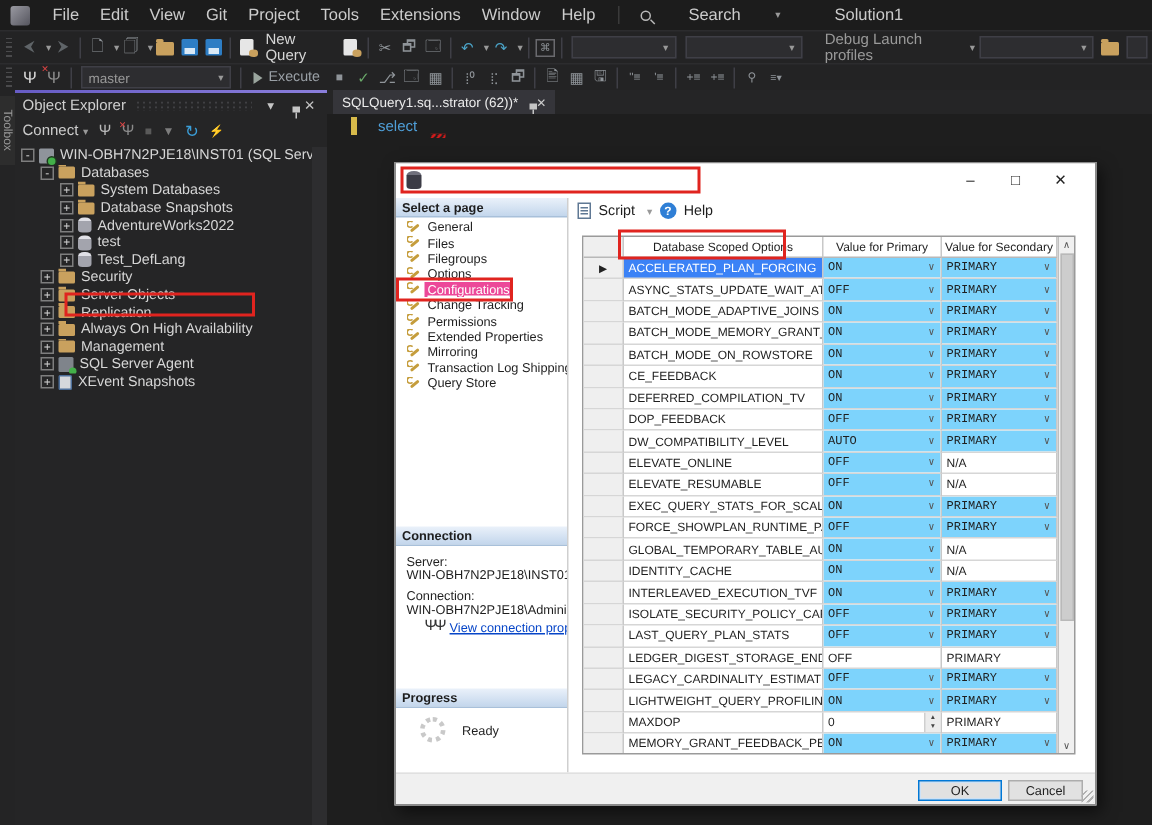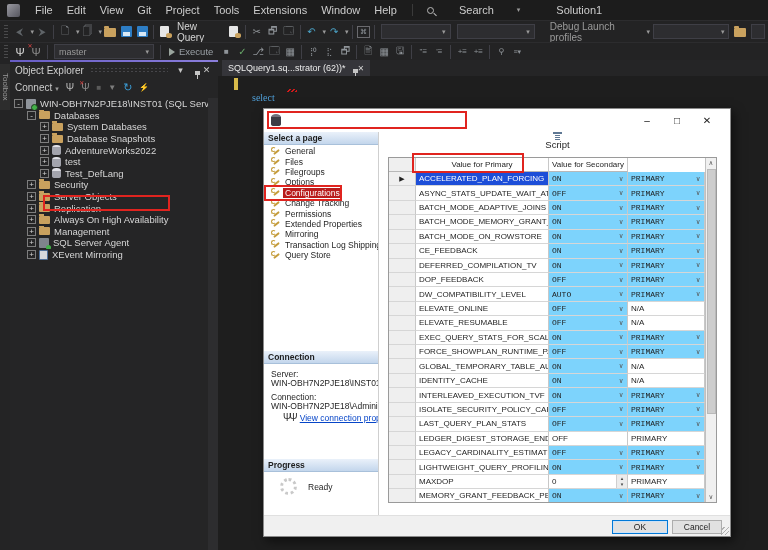--- a/index.html
+++ b/index.html
@@ -67,63 +67,63 @@
   .ico-agent::after{content:'';position:absolute;right:-2px;bottom:-2px;width:5px;height:5px;border-radius:50%;background:#43b049;}
   .ico-xe{width:9px;height:10px;background:#d5d8dc;border:1px solid #4d6f9a;border-radius:1px;}
   .oe-sb{position:absolute;right:0;top:38px;bottom:0;width:10px;background:#2d2d2f;}
 
   
   .tabbar{position:absolute;left:218px;top:60px;right:0;height:16px;background:#252526;}
   .tab{position:absolute;left:4px;top:0;height:16px;background:#35353a;color:#ececec;font-size:9px;display:flex;align-items:center;padding:0 6px;gap:6px;}
   .tab-close{font-size:8px;color:#cfcfcf;}
   .editor{position:absolute;left:218px;top:76px;right:0;bottom:0;background:#1e1e1e;}
   .chg-bar{position:absolute;left:16px;top:2px;width:4px;height:12px;background:#d7ba4a;}
-  .code-line{position:absolute;left:34px;top:16px;font-family:Liberation Serif, serif;font-size:10px;color:#4f9fd8;}
+  .code-line{position:absolute;left:34px;top:3px;font-family:Liberation Sans, sans-serif;font-size:10px;color:#4f9fd8;}
   .squig{position:absolute;left:69px;top:13px;width:10px;height:3px;background:linear-gradient(135deg,transparent 35%,#d11a1a 35% 65%,transparent 65%) 0 0/4px 3px repeat-x;}
 
   
   .dialog{position:absolute;left:263px;top:108px;width:468px;height:429px;background:#fff;border:1px solid #8a8a8a;box-shadow:3px 4px 10px rgba(0,0,0,.55);color:#1e1e1e;z-index:20;}
   .dlg-title{height:22px;background:#fff;display:flex;align-items:center;padding-left:7px;gap:6px;}
   .dlg-db-ico{width:10px;height:12px;background:linear-gradient(#70707c 0 3px,#3c3c46 3px);border-radius:5px 5px 3px 3px/3px 3px 2px 2px;}
   .dlg-title-text{font-size:10px;}
   .win-btns{margin-left:auto;display:flex;margin-right:8px;}
   .win-btn{width:30px;height:20px;display:flex;align-items:center;justify-content:center;font-size:10px;color:#222;}
   .dlg-left{position:absolute;left:0;top:23px;width:115px;bottom:21px;background:#fff;border-right:1px solid #cfcfcf;overflow:hidden;}
   .section-hdr{height:13px;background:linear-gradient(#eaf1fa,#c3d6ec);border-bottom:1px solid #a8c0da;font-weight:bold;font-size:8.5px;display:flex;align-items:center;padding-left:4px;}
   .pages{position:absolute;left:0;top:14px;right:0;}
   .page-item{height:10.4px;display:flex;align-items:center;padding-left:7px;font-size:8.5px;white-space:nowrap;}
   .page-item .lbl{padding:0 2px;}
-  .page-item.sel .lbl{background:#b91c1c;color:#fff;}
+  .page-item.sel .lbl{background:#ec4899;color:#fff;text-decoration:underline;}
   .wrench{width:9px;height:9px;position:relative;flex:none;margin-right:3px;}
   .wrench::before{content:'';position:absolute;left:2px;top:4px;width:7px;height:2px;background:#c59d3c;transform:rotate(-40deg);border-radius:1px;}
   .wrench::after{content:'';position:absolute;left:0;top:0;width:3px;height:3px;border:1.5px solid #c59d3c;border-radius:50%;border-right-color:transparent;}
   .conn-hdr{position:absolute;left:0;right:0;top:219px;}
   .conn-txt{position:absolute;left:7px;font-size:8.5px;white-space:nowrap;}
   .link-row{position:absolute;left:7px;top:280px;display:flex;align-items:center;gap:4px;margin-left:12px;}
   .conn-link{color:#0645c8;text-decoration:underline;font-size:8.5px;white-space:nowrap;}
   .dlg-plug{font-size:10px;color:#333;letter-spacing:-2px;}
   .prog-hdr{position:absolute;left:0;right:0;top:327px;}
   .spinner{position:absolute;left:16px;top:346px;width:17px;height:17px;border-radius:50%;border:3.5px dotted #c9c9c9;}
   .ready-lbl{position:absolute;left:44px;top:350px;font-size:8.5px;}
   .dlg-right{position:absolute;left:116px;top:23px;right:0;bottom:21px;background:#fff;}
-  .script-bar{height:17px;display:flex;align-items:center;gap:5px;padding-left:5px;font-size:9.5px;flex-direction:column;}
+  .script-bar{height:17px;display:flex;align-items:center;gap:5px;padding-left:5px;font-size:9.5px;}
   .script-ico{width:9px;height:11px;border:1px solid #5f7894;background:#fff;position:relative;}
   .script-ico::after{content:'';position:absolute;left:1px;top:2px;width:5px;height:1px;background:#5f7894;box-shadow:0 2px 0 #5f7894,0 4px 0 #5f7894;}
   .help-ico{width:11px;height:11px;border-radius:50%;background:#2f7fd6;color:#fff;font-size:8px;font-weight:bold;display:flex;align-items:center;justify-content:center;}
   .grid{position:absolute;left:8px;top:25px;width:329px;height:346px;border:1px solid #9a9a9a;background:#fff;display:flex;overflow:hidden;}
   .grid-main{width:316px;}
   .ghead,.grow{display:grid;grid-template-columns:27px 133px 79px 77px;}
   .ghead{height:14px;}
   .hc{border-right:1px solid #c8c8c8;border-bottom:1px solid #b8b8b8;display:flex;align-items:center;justify-content:center;font-size:8px;white-space:nowrap;overflow:hidden;}
   .hc.first{background:#efefef;}
   .grow{height:14.43px;}
   .gc{border-right:1px solid #c8c8c8;border-bottom:1px solid #d6d6d6;font-size:8px;display:flex;align-items:center;overflow:hidden;white-space:nowrap;}
   .gc.marker{background:#efefef;justify-content:center;font-size:7px;color:#222;}
   .gc.opt{padding-left:3px;}
-  .grow.sel .gc.opt{background:#1d4ed8;color:#fff;}
+  .grow.sel .gc.opt{background:#3b82f6;color:#fff;}
   .val-inner{flex:1;display:flex;align-items:center;height:100%;}
   .val-inner .txt{flex:1;padding-left:3px;overflow:hidden;}
   .val-inner.dd{background:#7dd3fc;font-family:Liberation Mono, monospace;}
   .val-inner.dd .arr{width:12px;text-align:center;font-size:7px;color:#555;}
   .val-inner.spin .arrs{width:11px;height:100%;background:#ececec;border-left:1px solid #cfcfcf;display:flex;flex-direction:column;align-items:center;justify-content:center;font-size:5px;color:#444;line-height:1.1;}
   .grid-sb{width:13px;border-left:1px solid #c0c0c0;background:#f0f0f0;display:flex;flex-direction:column;align-items:center;font-size:6.5px;color:#555;}
   .sb-arrow{height:10px;display:flex;align-items:center;}
   .sb-thumb{width:9px;height:245px;background:#cdcdcd;border:1px solid #b9b9b9;margin-top:1px;}
   .sb-bottom{margin-top:auto;}
   .dlg-bottom{position:absolute;left:0;right:0;bottom:0;height:21px;background:#f0f0f0;border-top:1px solid #e0e0e0;}
@@ -348,21 +348,21 @@
           <span>Management</span>
         </div>
         <div class="tree-item" style="padding-left: 17px;">
           <span class="toggle">+</span>
           <span class="t-ico ico-agent"></span>
           <span>SQL Server Agent</span>
         </div>
         <div class="tree-item" style="padding-left: 17px;">
           <span class="toggle">+</span>
           <span class="t-ico ico-xe"></span>
-          <span>XEvent Mirroring</span>
+          <span>XEvent Snapshots</span>
         </div>
       </div>
     <div class="oe-sb"></div>
     <div class="redbox" style="left:33px;top:135px;width:127px;height:16px"></div>
   </div>
 
   <div class="tabbar">
     <div class="tab">
       <span>SQLQuery1.sq...strator (62))*</span>
       <span class="oe-title-ico" style="width:auto"><span class="pin-ico"></span></span>
@@ -454,20 +454,21 @@
         <span class="script-ico"></span>
         <span>Script</span>
         <span class="caret">▾</span>
         <span class="help-ico">?</span>
         <span>Help</span>
       </div>
       <div class="grid">
         <div class="grid-main">
           <div class="ghead">
             <div class="hc first"></div>
+            <div class="hc">Database Scoped Options</div>
             <div class="hc">Value for Primary</div>
             <div class="hc">Value for Secondary</div>
           </div>
           <div>
               <div class="grow sel">
                 <div class="gc marker">▶</div>
                 <div class="gc opt">ACCELERATED_PLAN_FORCING</div>
                 <div class="gc val">
                   <div class="val-inner dd">
                     <span class="txt">ON</span>

